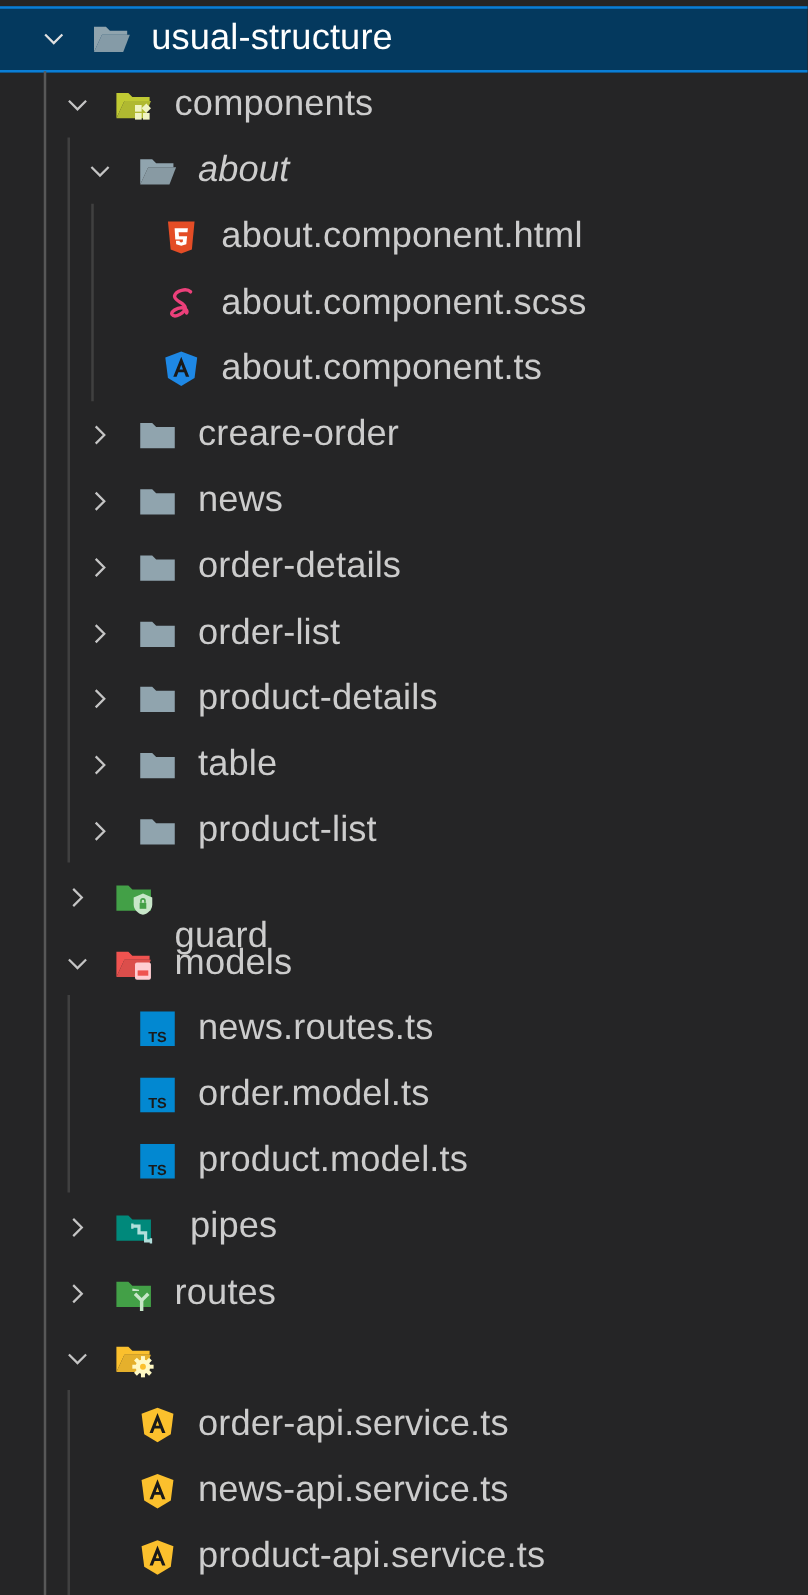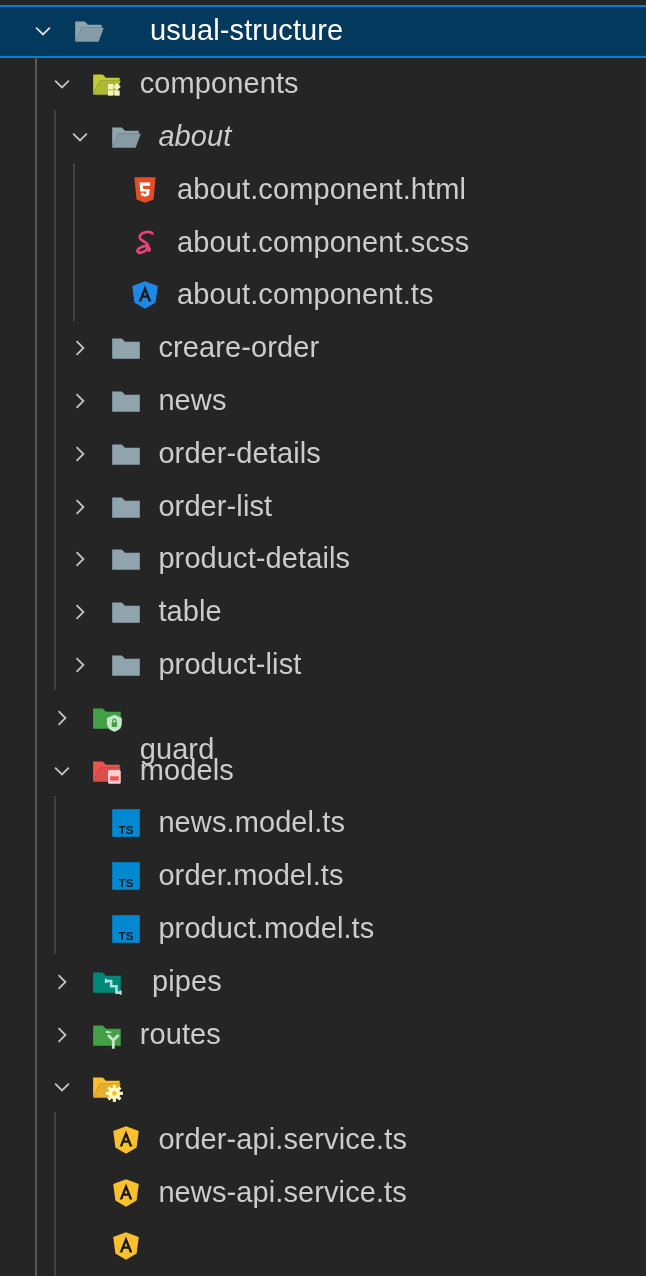--- a/index.html
+++ b/index.html
@@ -26,21 +26,21 @@
   .chev svg { width:22px; height:22px; }
   .icon {
     position:absolute; top:50%; transform:translateY(-50%);
     width:34px; height:34px; display:flex; align-items:flex-end; justify-content:center;
   }
   .icon svg { width:34px; height:34px; display:block; }
   .label {
     position:absolute; top:50%; transform:translateY(-52%);
     font-size:29px; color:#cccccc; white-space:nowrap; letter-spacing:0.1px;
   }
-  .row.selected .label { color:#ffffff;margin-left:29px; }
+  .row.selected .label { color:#ffffff; }
   .guide {
     position:absolute; width:2px; background:#585858;
   }
   .guide.dim { background:#404040; }
 </style>
 </head>
 <body>
 
 <div id="tree">
   <div class="row selected" id="root-row">
@@ -239,21 +239,21 @@
         </span>
         <span class="label" style="left: 139.7px;">models</span>
       </div>
       <div class="row">
         <span class="icon" style="left: 109.4px;">
           <svg viewBox="0 0 32 32">
             <rect x="3" y="3" width="26" height="26" fill="#0288d1"></rect>
             <text x="16" y="26" font-family="Liberation Sans, sans-serif" font-weight="bold" font-size="11" fill="#1a1a1a" text-anchor="middle">TS</text>
           </svg>
         </span>
-        <span class="label" style="left: 158.4px;">news.model.ts</span>
+        <span class="label" style="left: 158.4px;">news.routes.ts</span>
       </div>
       <div class="row">
         <span class="icon" style="left: 109.4px;">
           <svg viewBox="0 0 32 32">
             <rect x="3" y="3" width="26" height="26" fill="#0288d1"></rect>
             <text x="16" y="26" font-family="Liberation Sans, sans-serif" font-weight="bold" font-size="11" fill="#1a1a1a" text-anchor="middle">TS</text>
           </svg>
         </span>
         <span class="label" style="left: 158.4px;">order.model.ts</span>
       </div>
@@ -338,20 +338,21 @@
         </span>
         <span class="label" style="left: 158.4px;">news-api.service.ts</span>
       </div>
       <div class="row">
         <span class="icon" style="left: 109.4px;">
           <svg viewBox="0 0 32 32">
             <path d="M16 3 L28 7.5 L26 23 L16 29 L6 23 L4 7.5 Z" fill="#fbc02d"></path>
             <path d="M16 7 L10 22 h2.5 l1.3 -3.3 h4.4 L19.5 22 H22 Z M14.7 16.5 L16 13 L17.3 16.5 Z" fill="#1a1a1a"></path>
           </svg>
         </span>
+        <span class="label" style="left: 158.4px;">product-api.service.ts</span>
       </div>
     </div>
 </div>
 
 <div class="guide" style="left:35px; top:57px; height:1219px;"></div>
 <div class="guide dim" style="left:54px; top:110px; height:580px;"></div>
 <div class="guide dim" style="left:73px; top:163px; height:158px;"></div>
 <div class="guide dim" style="left:54px; top:796px; height:158px;"></div>
 <div class="guide dim" style="left:54px; top:1112px; height:164px;"></div>
 

